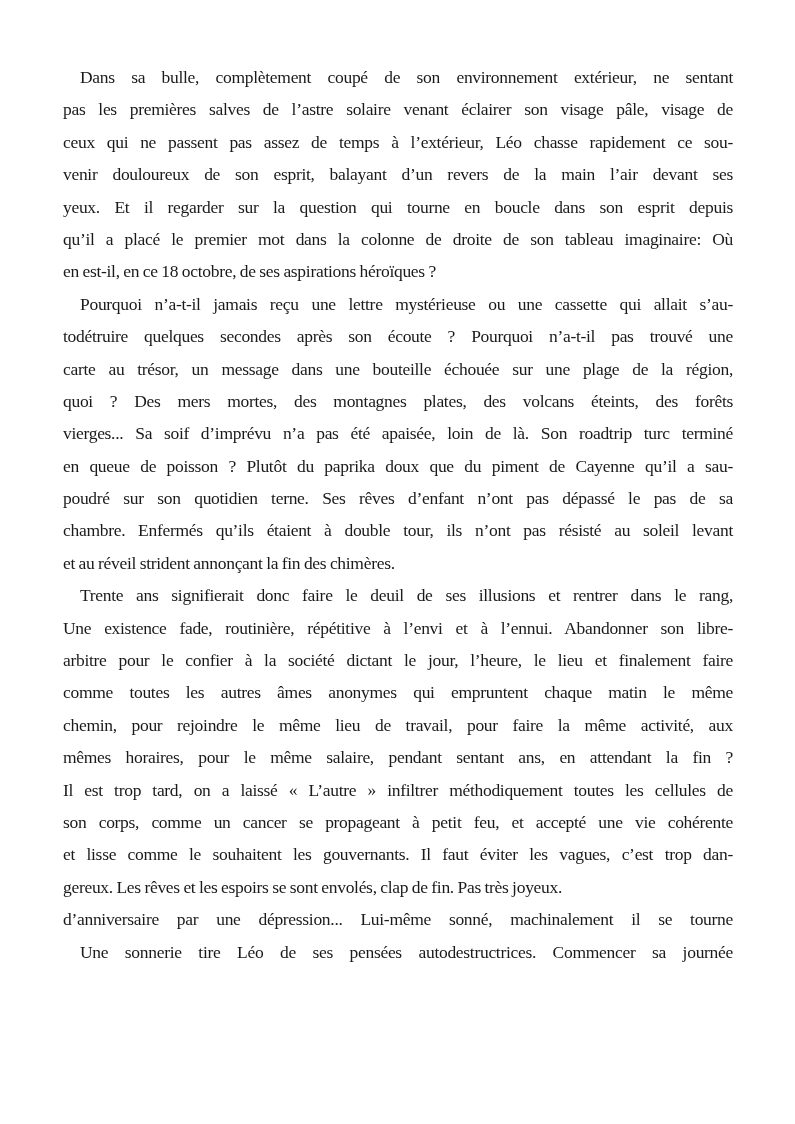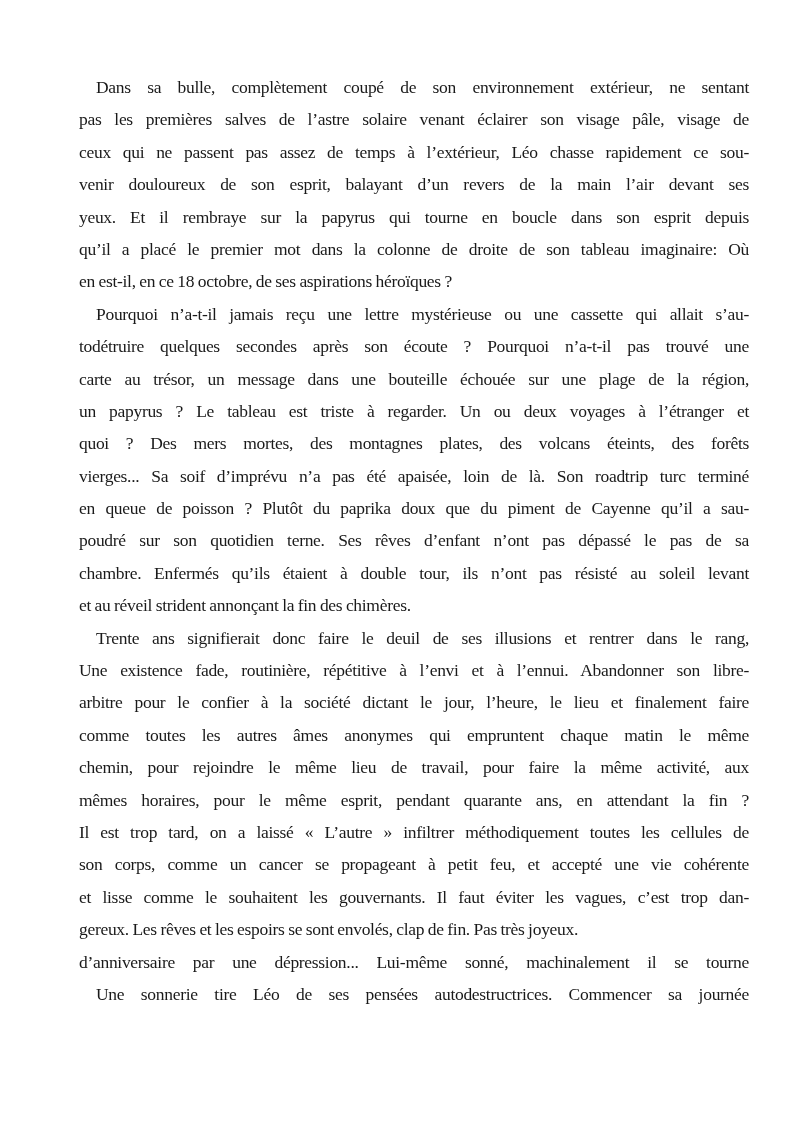--- a/index.html
+++ b/index.html
@@ -9,28 +9,27 @@
   .page {
     position: relative;
     width: 795px;
     height: 1124px;
     overflow: hidden;
     background: #ffffff;
   }
   .text-block {
     position: absolute;
     left: 63px;
-    top: 71px;
+    top: 61px;
     width: 670px;
     font-family: "Liberation Serif", "DejaVu Serif", serif;
     font-size: 17.5px;
     letter-spacing: -0.3px;
     word-spacing: -0.5px;
     color: #1a1a1a;
-    margin-left: 16px;
   }
   .paragraph {
     margin: 0;
     padding: 0;
   }
   .line {
     line-height: 32.4px;
     height: 32.4px;
     text-align: justify;
     
@@ -49,43 +48,42 @@
 </head>
 <body>
 
 <div class="page" style="background: rgb(255, 255, 255);">
   <div class="text-block" style="color: rgb(26, 26, 26);">
       <div class="paragraph">
         <div class="line para-start">Dans sa bulle, complètement coupé de son environnement extérieur, ne sentant</div>
         <div class="line">pas les premières salves de l’astre solaire venant éclairer son visage pâle, visage de</div>
         <div class="line">ceux qui ne passent pas assez de temps à l’extérieur, Léo chasse rapidement ce sou-</div>
         <div class="line">venir douloureux de son esprit, balayant d’un revers de la main l’air devant ses</div>
-        <div class="line">yeux. Et il rembraye sur la papyrus qui tourne en boucle dans son esprit depuis</div>
+        <div class="line">yeux. Et il regarder sur la question qui tourne en boucle dans son esprit depuis</div>
         <div class="line">qu’il a placé le premier mot dans la colonne de droite de son tableau imaginaire: Où</div>
         <div class="line para-end">en est-il, en ce 18 octobre, de ses aspirations héroïques ?</div>
       </div>
       <div class="paragraph">
         <div class="line para-start">Pourquoi n’a-t-il jamais reçu une lettre mystérieuse ou une cassette qui allait s’au-</div>
         <div class="line">todétruire quelques secondes après son écoute ? Pourquoi n’a-t-il pas trouvé une</div>
         <div class="line">carte au trésor, un message dans une bouteille échouée sur une plage de la région,</div>
-        <div class="line">un papyrus ? Le tableau est triste à regarder. Un ou deux voyages à l’étranger et</div>
         <div class="line">quoi ? Des mers mortes, des montagnes plates, des volcans éteints, des forêts</div>
         <div class="line">vierges... Sa soif d’imprévu n’a pas été apaisée, loin de là. Son roadtrip turc terminé</div>
         <div class="line">en queue de poisson ? Plutôt du paprika doux que du piment de Cayenne qu’il a sau-</div>
         <div class="line">poudré sur son quotidien terne. Ses rêves d’enfant n’ont pas dépassé le pas de sa</div>
         <div class="line">chambre. Enfermés qu’ils étaient à double tour, ils n’ont pas résisté au soleil levant</div>
         <div class="line para-end">et au réveil strident annonçant la fin des chimères.</div>
       </div>
       <div class="paragraph">
         <div class="line para-start">Trente ans signifierait donc faire le deuil de ses illusions et rentrer dans le rang,</div>
         <div class="line">Une existence fade, routinière, répétitive à l’envi et à l’ennui. Abandonner son libre-</div>
         <div class="line">arbitre pour le confier à la société dictant le jour, l’heure, le lieu et finalement faire</div>
         <div class="line">comme toutes les autres âmes anonymes qui empruntent chaque matin le même</div>
         <div class="line">chemin, pour rejoindre le même lieu de travail, pour faire la même activité, aux</div>
-        <div class="line">mêmes horaires, pour le même esprit, pendant quarante ans, en attendant la fin ?</div>
+        <div class="line">mêmes horaires, pour le même salaire, pendant sentant ans, en attendant la fin ?</div>
         <div class="line">Il est trop tard, on a laissé « L’autre » infiltrer méthodiquement toutes les cellules de</div>
         <div class="line">son corps, comme un cancer se propageant à petit feu, et accepté une vie cohérente</div>
         <div class="line">et lisse comme le souhaitent les gouvernants. Il faut éviter les vagues, c’est trop dan-</div>
         <div class="line para-end">gereux. Les rêves et les espoirs se sont envolés, clap de fin. Pas très joyeux.</div>
       </div>
       <div class="paragraph">
         <div class="line">d’anniversaire par une dépression... Lui-même sonné, machinalement il se tourne</div>
         <div class="line para-start">Une sonnerie tire Léo de ses pensées autodestructrices. Commencer sa journée</div>
       </div>
     </div>

